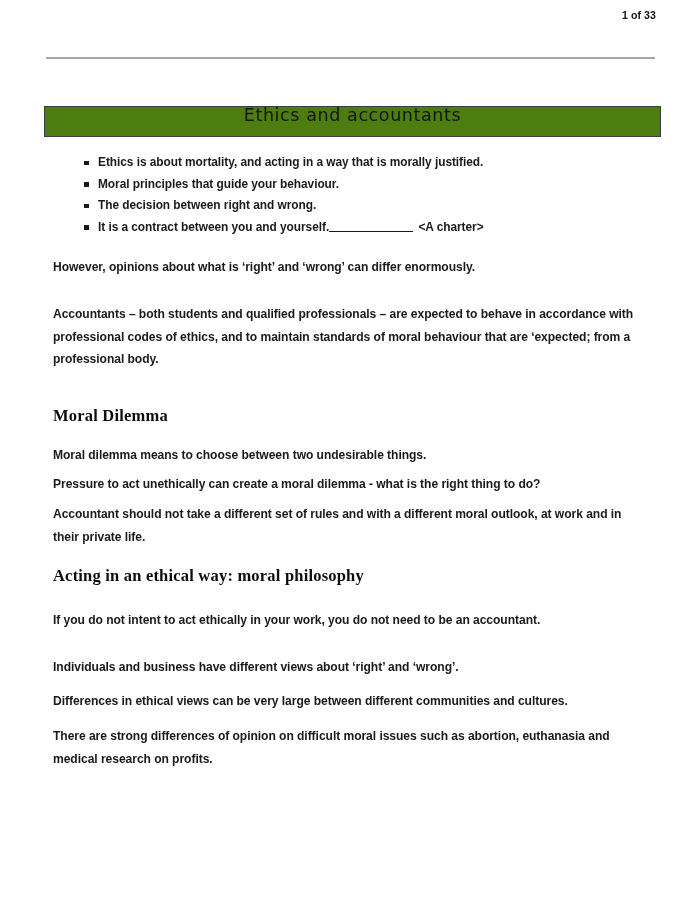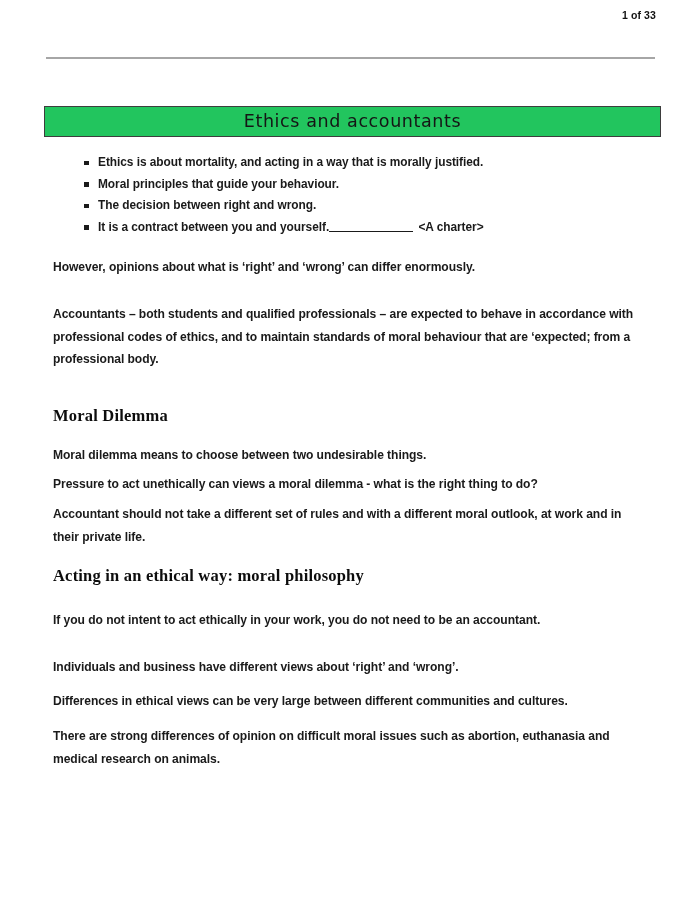--- a/index.html
+++ b/index.html
@@ -44,25 +44,25 @@
     background: #a6a6a6;
   }
 
   
   .title-banner {
     position: absolute;
     top: 106px;
     left: 44px;
     width: 617px;
     height: 31px;
-    background: #22c55e;
+    background: #4d7c0f;
     border: 1.4px solid #3d3d3d;
     box-sizing: border-box;
     display: flex;
-    align-items: center;
+    align-items: flex-start;
     justify-content: center;
   }
   .title-text {
     font-family: "DejaVu Sans", sans-serif;
     font-size: 17.5px;
     font-weight: 500;
     letter-spacing: 0.6px;
     color: #151515;
     line-height: 1;
   }
@@ -180,36 +180,36 @@
 
     <div class="sp-sm"></div>
 
     <div class="sp-lg"></div>
     <h2 class="section-heading">Moral Dilemma</h2>
 
     <div class="sp-md"></div>
     <p class="para">Moral dilemma means to choose between two undesirable things.</p>
 
     <div class="sp-xs"></div>
-    <p class="para">Pressure to act unethically can views a moral dilemma - what is the right thing to do?</p>
+    <p class="para">Pressure to act unethically can create a moral dilemma - what is the right thing to do?</p>
 
     <div class="sp-xs"></div>
     <p class="para">Accountant should not take a different set of rules and with a different moral outlook, at work and in their private life.</p>
 
     <div class="sp-md"></div>
     <h2 class="section-heading">Acting in an ethical way: moral philosophy</h2>
 
     <div class="sp-lg"></div>
     <p class="para">If you do not intent to act ethically in your work, you do not need to be an accountant.</p>
 
     <div class="sp-sm"></div>
 
     <div class="sp-sm"></div>
     <p class="para">Individuals and business have different views about ‘right’ and ‘wrong’.</p>
 
     <div class="sp-sm"></div>
     <p class="para">Differences in ethical views can be very large between different communities and cultures.</p>
 
     <div class="sp-sm"></div>
-    <p class="para">There are strong differences of opinion on difficult moral issues such as abortion, euthanasia and medical research on animals.</p>
+    <p class="para">There are strong differences of opinion on difficult moral issues such as abortion, euthanasia and medical research on profits.</p>
 
   </div>
 </div>
 
 </body></html>

